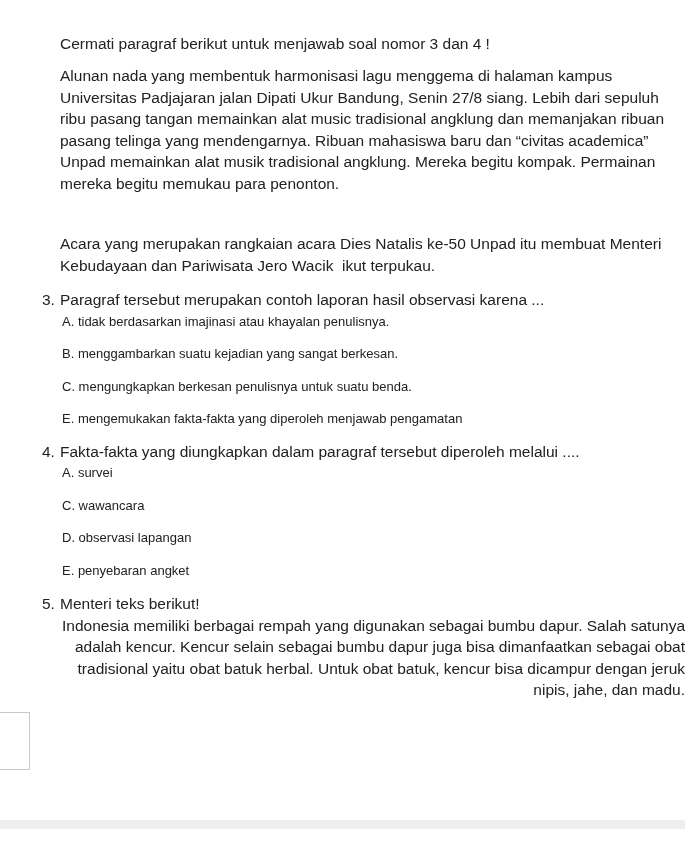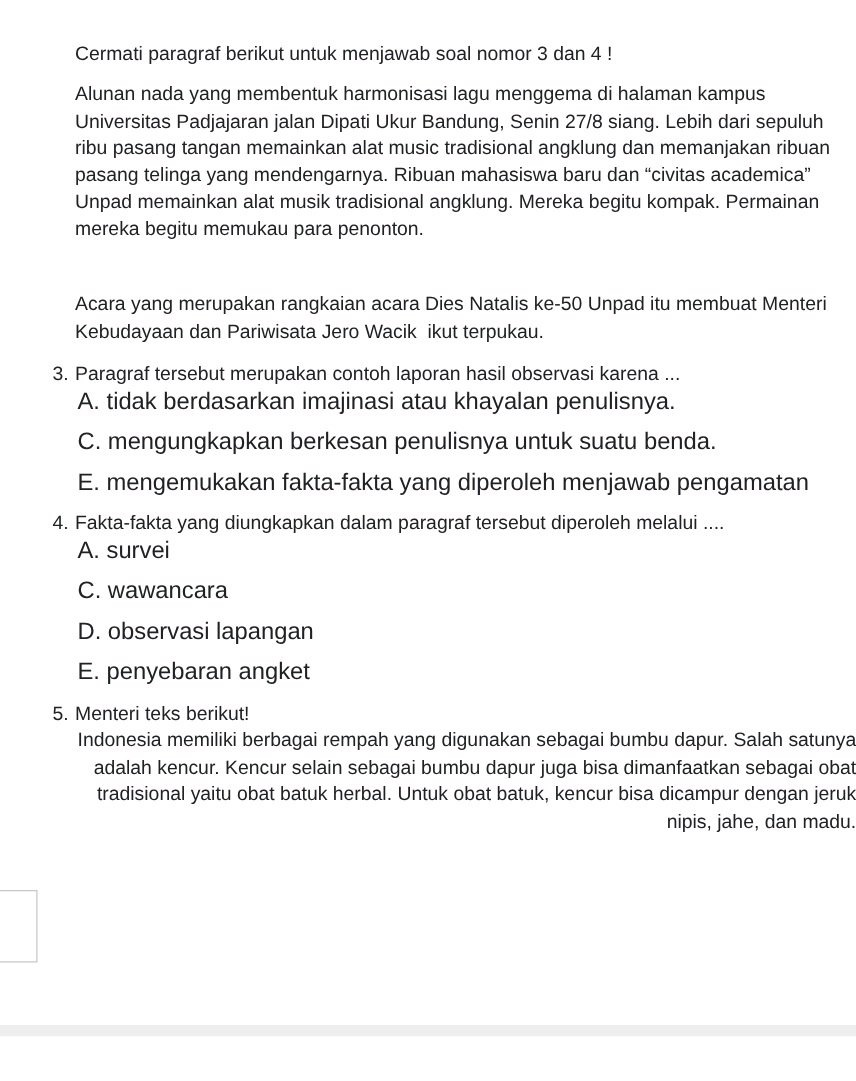--- a/index.html
+++ b/index.html
@@ -81,21 +81,21 @@
     margin: 0;
     text-align: right;
   }
 
   .options {
     list-style: none;
     margin: 0;
     padding: 0 0 0 2px;
   }
   .option {
-    font-size: 19px;
+    font-size: 13px;
     line-height: 21.5px;
     margin: 0;
     white-space: pre-wrap;
   }
   .option + .option { margin-top: 11px; }
 
   .q-gap-3 { margin-bottom: 11px; }
   .q-gap-4 { margin-bottom: 12px; }
 
   
@@ -133,20 +133,21 @@
 
     <p class="passage last">Acara yang merupakan rangkaian acara Dies Natalis ke-50 Unpad itu membuat Menteri Kebudayaan dan Pariwisata Jero Wacik  ikut terpukau.</p>
 
     <ol class="qlist">
 
       <li class="qitem q-gap-3">
         <span class="qmarker">3.</span>
         <p class="qstem">Paragraf tersebut merupakan contoh laporan hasil observasi karena ...</p>
         <ul class="options">
           <li class="option">A. tidak berdasarkan imajinasi atau khayalan penulisnya.</li>
+          <li class="option">B. menggambarkan suatu kejadian yang sangat berkesan.</li>
           <li class="option">C. mengungkapkan berkesan penulisnya untuk suatu benda.</li>
           <li class="option">E. mengemukakan fakta-fakta yang diperoleh menjawab pengamatan</li>
         </ul>
       </li>
 
       <li class="qitem q-gap-4">
         <span class="qmarker">4.</span>
         <p class="qstem">Fakta-fakta yang diungkapkan dalam paragraf tersebut diperoleh melalui ....</p>
         <ul class="options">
           <li class="option">A. survei</li>

